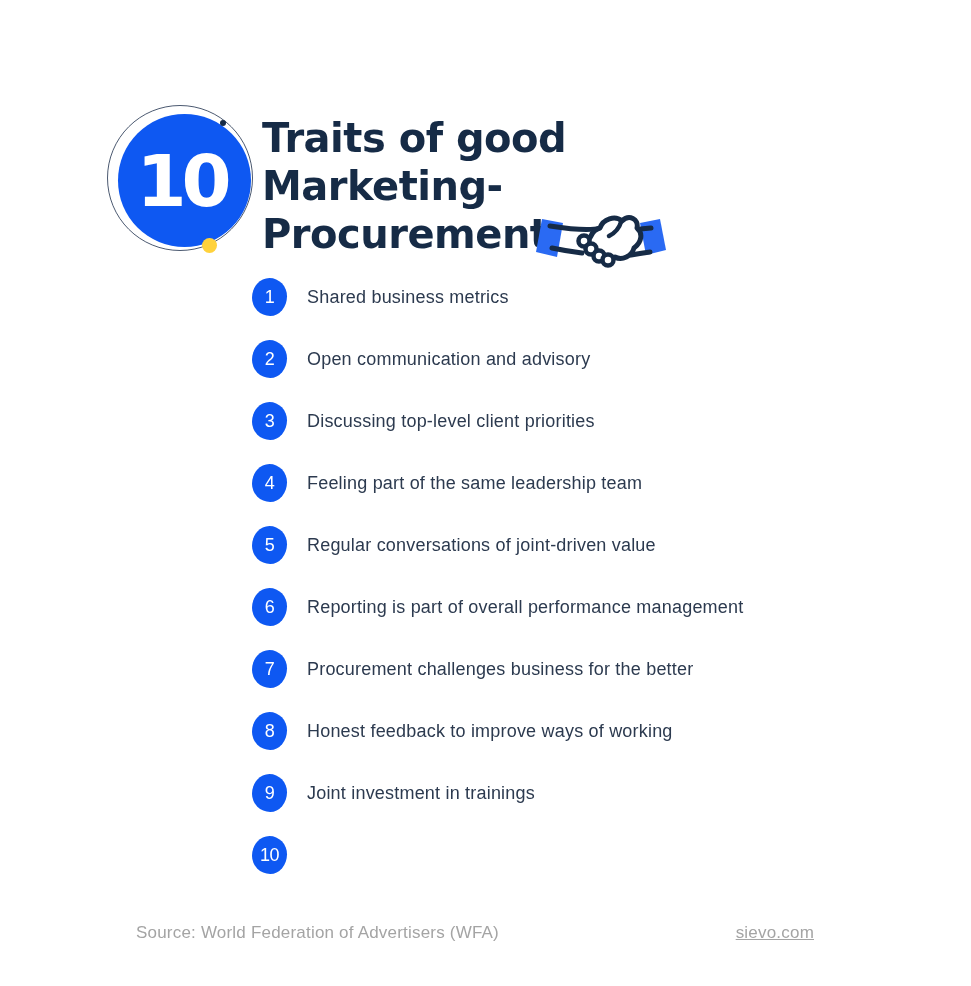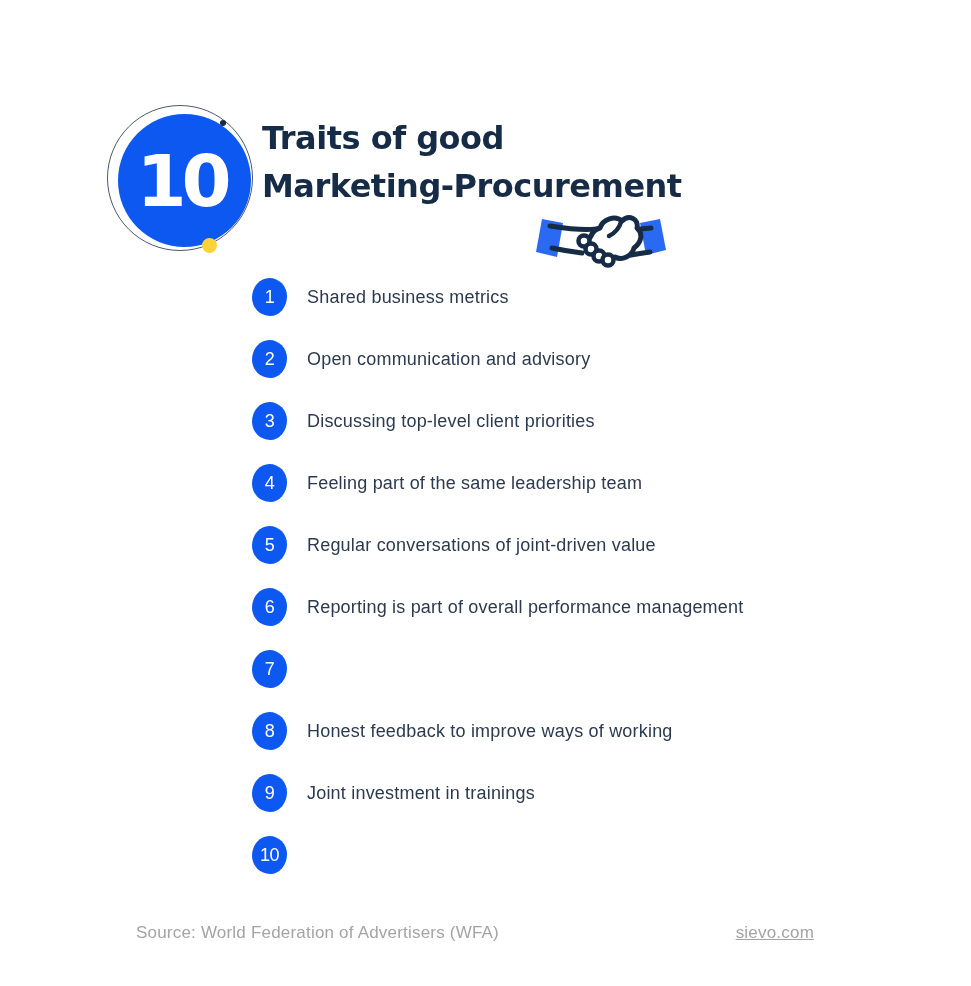--- a/index.html
+++ b/index.html
@@ -41,21 +41,21 @@
     background:var(--yellow);border-radius:50%;
   }
   .dot-navy{
     position:absolute;left:220px;top:74px;width:6px;height:6px;
     background:var(--navy);border-radius:50%;
   }
   
   .title{
     position:absolute;left:262px;top:68px;width:500px;
     font-family:"DejaVu Sans",sans-serif;
-    font-weight:800;font-size:32px;line-height:48px;
+    font-weight:800;font-size:40px;line-height:48px;
     color:var(--navy);letter-spacing:-0.5px;
   }
   .title span{display:block;}
   
   .handshake{
     position:absolute;left:536px;top:164px;width:132px;height:60px;
   }
   
   .list{
     position:absolute;left:252px;top:232px;
@@ -163,20 +163,21 @@
       <div class="num">
         <span>6</span>
       </div>
       <div class="txt">Reporting is part of overall performance management</div>
     </div>
 
     <div class="row">
       <div class="num">
         <span>7</span>
       </div>
+      <div class="txt">Procurement challenges business for the better</div>
     </div>
 
     <div class="row">
       <div class="num">
         <span>8</span>
       </div>
       <div class="txt">Honest feedback to improve ways of working</div>
     </div>
 
     <div class="row">

